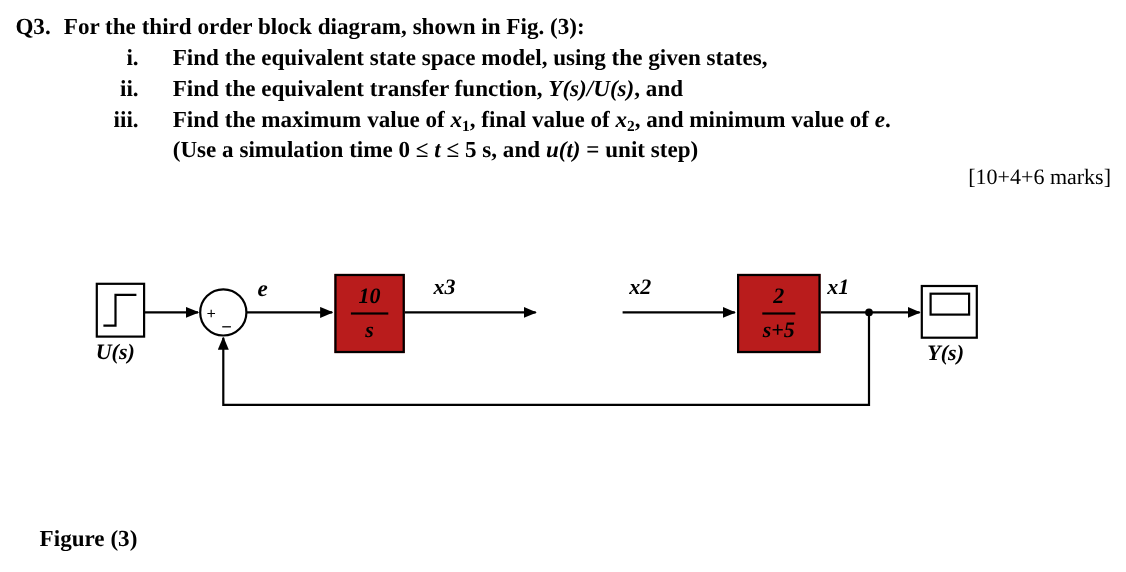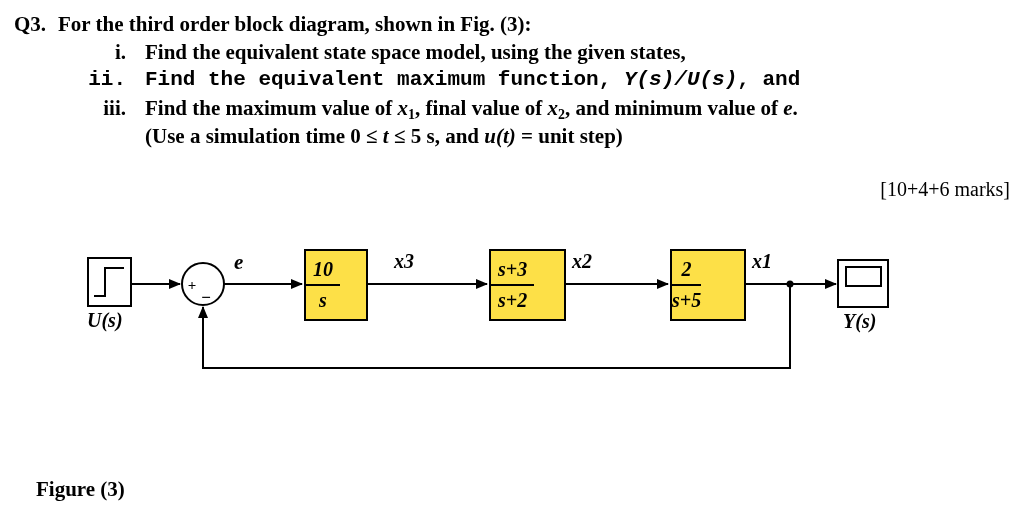--- a/index.html
+++ b/index.html
@@ -26,42 +26,41 @@
   .qnum { display: inline-block; width: 44px; }
   .item {
     position: absolute;
     left: 70px;
     display: flex;
     font-size: 21px;
     line-height: 28px;
     white-space: nowrap;
   }
   .inum { width: 56px; text-align: right; flex: none; }
-  .itext { margin-left: 19px; }
+  .itext { margin-left: 31px; }
   .seg-i { font-style: italic; }
   .seg-sub { font-size: 14px; vertical-align: -4px; }
   .marks {
     position: absolute;
     right: 14px;
     top: 150px;
     font-size: 20px;
     font-weight: normal;
     white-space: nowrap;
-    margin-top: 28px;
   }
 
   
   .wires { position: absolute; left: 0; top: 0; }
   .blk {
     position: absolute;
     border: 2px solid #000;
-    background: #fde047;
+    background: #b91c1c;
     display: flex;
     align-items: center;
-    justify-content: flex-start;
+    justify-content: center;
     box-sizing: border-box;
   }
   .frac {
     font-size: 20px;
     font-style: italic;
     text-align: center;
     line-height: 1.15;
   }
   .fnum { display: block; border-bottom: 2px solid #000; padding: 0 7px 3px; }
   .fden { display: block; padding-top: 3px; }
@@ -92,23 +91,23 @@
 <div class="page">
 
   <div class="qline">
     <span class="qnum">Q3.</span><span>For the third order block diagram, shown in Fig. (3):</span>
   </div>
 
   <div class="item" style="top:38px;">
     <span class="inum">i.</span>
     <span class="itext"><span>Find the equivalent state space model, using the given states,</span></span>
   </div>
-  <div class="item" style="top:66px;font-family:Liberation Mono, monospace;">
+  <div class="item" style="top:66px;">
     <span class="inum">ii.</span>
-    <span class="itext"><span>Find the equivalent maximum function, </span><span class="seg-i">Y(s)/U(s)</span><span>, and</span></span>
+    <span class="itext"><span>Find the equivalent transfer function, </span><span class="seg-i">Y(s)/U(s)</span><span>, and</span></span>
   </div>
   <div class="item" style="top:94px;">
     <span class="inum">iii.</span>
     <span class="itext"><span>Find the maximum value of </span><span class="seg-i">x</span><span class="seg-sub">1</span><span>, final value of </span><span class="seg-i">x</span><span class="seg-sub">2</span><span>, and minimum value of </span><span class="seg-i">e</span><span>.</span></span>
   </div>
   <div class="item" style="top:122px;">
     <span class="inum"></span>
     <span class="itext"><span>(Use a simulation time 0 ≤ </span><span class="seg-i">t</span><span> ≤ 5 s, and </span><span class="seg-i">u(t)</span><span> = unit step)</span></span>
   </div>
 
@@ -140,26 +139,20 @@
     <rect x="838" y="260" width="50" height="47" fill="#fff" stroke="#000" stroke-width="2"></rect>
     <rect x="846" y="267" width="35" height="19" fill="#fff" stroke="#000" stroke-width="2"></rect>
   </svg>
 
   <div class="blk" style="left:304px; top:249px; width:64px; height:72px;">
     <span class="frac">
       <span class="fnum">10</span>
       <span class="fden">s</span>
     </span>
   </div>
-  <div class="blk" style="left:489px; top:249px; width:77px; height:72px;">
-    <span class="frac">
-      <span class="fnum">s+3</span>
-      <span class="fden">s+2</span>
-    </span>
-  </div>
   <div class="blk" style="left:670px; top:249px; width:76px; height:72px;">
     <span class="frac">
       <span class="fnum">2</span>
       <span class="fden">s+5</span>
     </span>
   </div>
 
   <span class="siglabel" style="left:234px; top:250px; font-size:21px;">e</span>
   <span class="siglabel" style="left:394px; top:250px;">x3</span>
   <span class="siglabel" style="left:572px; top:250px;">x2</span>

